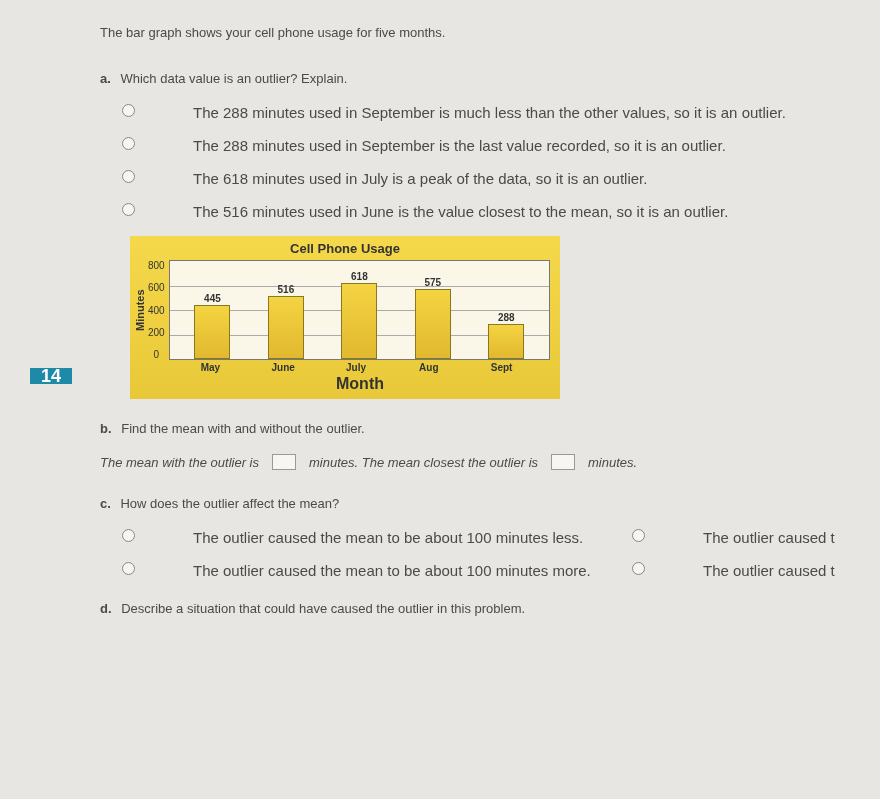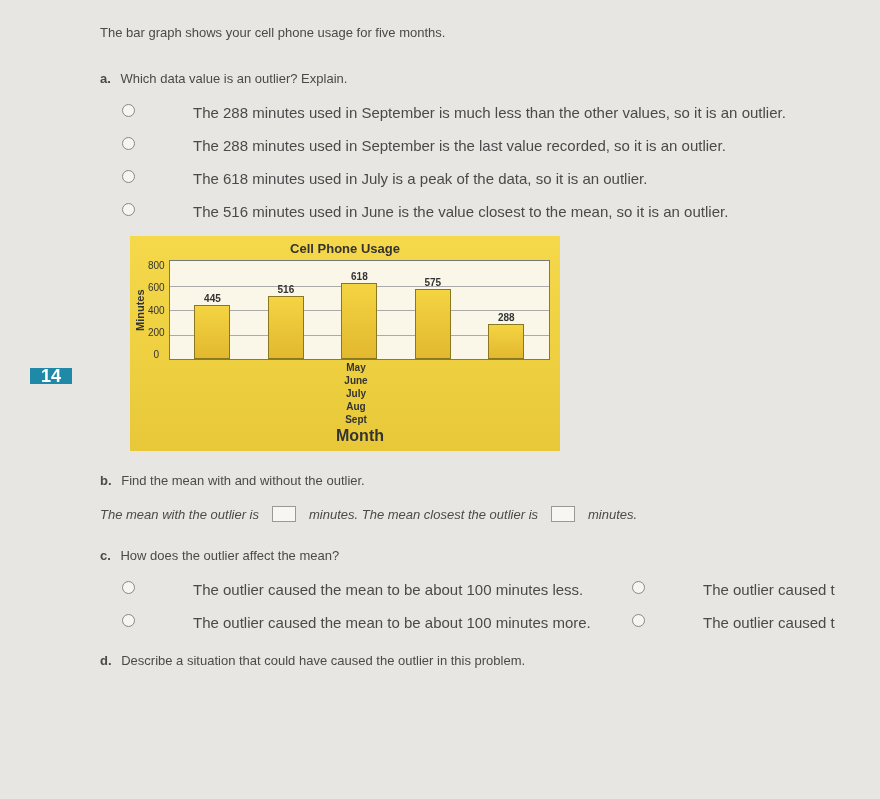--- a/index.html
+++ b/index.html
@@ -83,21 +83,21 @@
       position: relative;
       height: 100%;
     }
     .barlabel { font-size: 10px; font-weight: bold; color: #333; margin-bottom: 1px; }
     .bar {
       width: 36px;
       background: linear-gradient(#f4d442, #e2b82f);
       border: 1px solid #8a7820;
     }
     .xticks {
-      display: flex; padding-left: 44px; padding-right: 22px; flex-direction: column;
+      display: flex; padding-left: 44px; padding-right: 22px;
     }
     .xticks > div { flex: 1; text-align: center; font-size: 10px; font-weight: bold; color: #333; padding-top: 2px; }
     .xlabel { text-align: center; font-size: 16px; font-weight: bold; padding-top: 2px; padding-left: 30px; color: #333; }
     .fillrow { font-size: 13px; margin: 18px 0 26px 0; display: flex; align-items: center; flex-wrap: wrap; gap: 13px; font-style: italic; }
     .blankbox {
       display: inline-block;
       width: 24px; height: 16px;
       border: 1px solid #999;
       background: #f7f6f2;
       vertical-align: middle;

